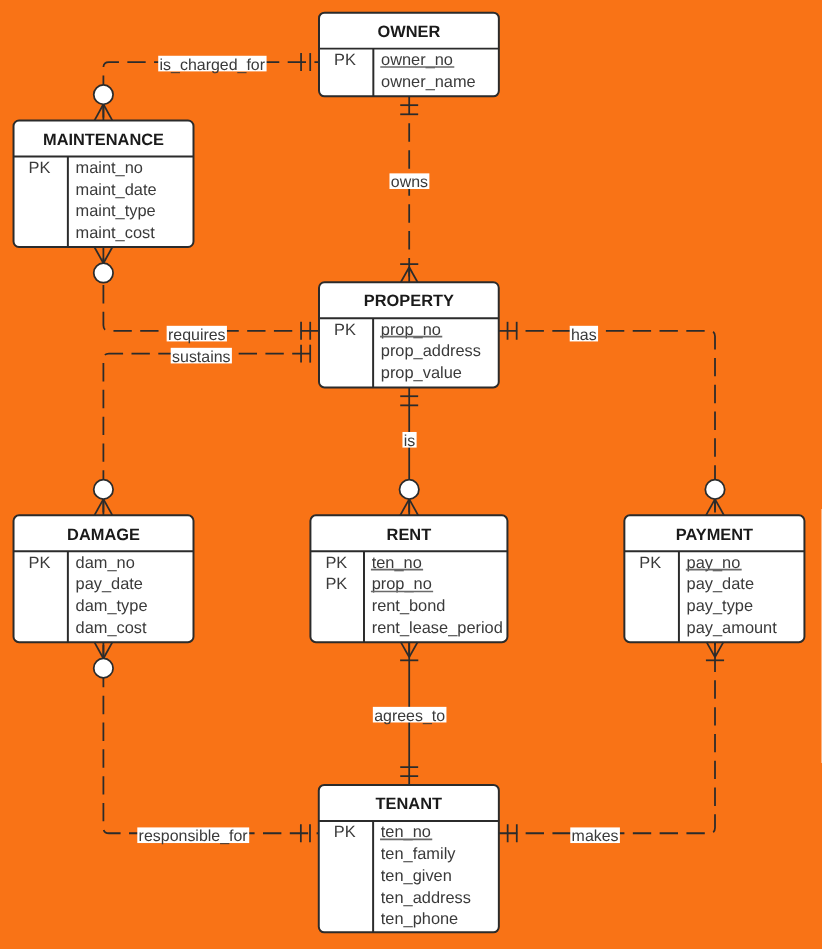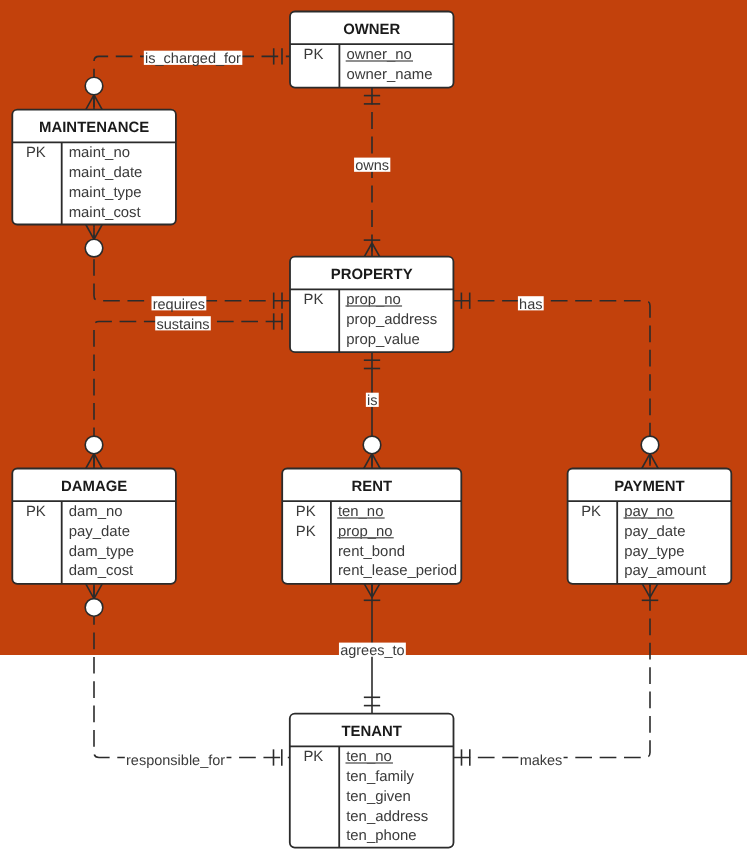--- a/index.html
+++ b/index.html
@@ -1,19 +1,19 @@
 <!DOCTYPE html>
 <html><head>
 <meta charset="utf-8">
 <title>ER Diagram</title>
 <style>
   html,body{margin:0;padding:0;background:#ffffff;}
   *{-webkit-font-smoothing:antialiased;text-rendering:geometricPrecision;}
   body{width:747px;height:863px;overflow:hidden;font-family:"Liberation Sans",sans-serif;}
-  #stage{position:relative;width:747px;height:655px;background:#c2410c;}
+  #stage{position:relative;width:747px;height:863px;background:#f97316;}
   svg{display:block;}
   .ent-title{font-family:"Liberation Sans",sans-serif;font-size:14.9px;font-weight:bold;fill:#1a1a1a;}
   .attr{font-family:"Liberation Sans",sans-serif;font-size:14.9px;fill:#3a3a3a;}
   .pk{font-family:"Liberation Sans",sans-serif;font-size:14.9px;fill:#3a3a3a;}
   .rel-label{font-family:"Liberation Sans",sans-serif;font-size:14.5px;fill:#3a3a3a;}
 </style>
 </head>
 <body>
 
 <div id="stage">

